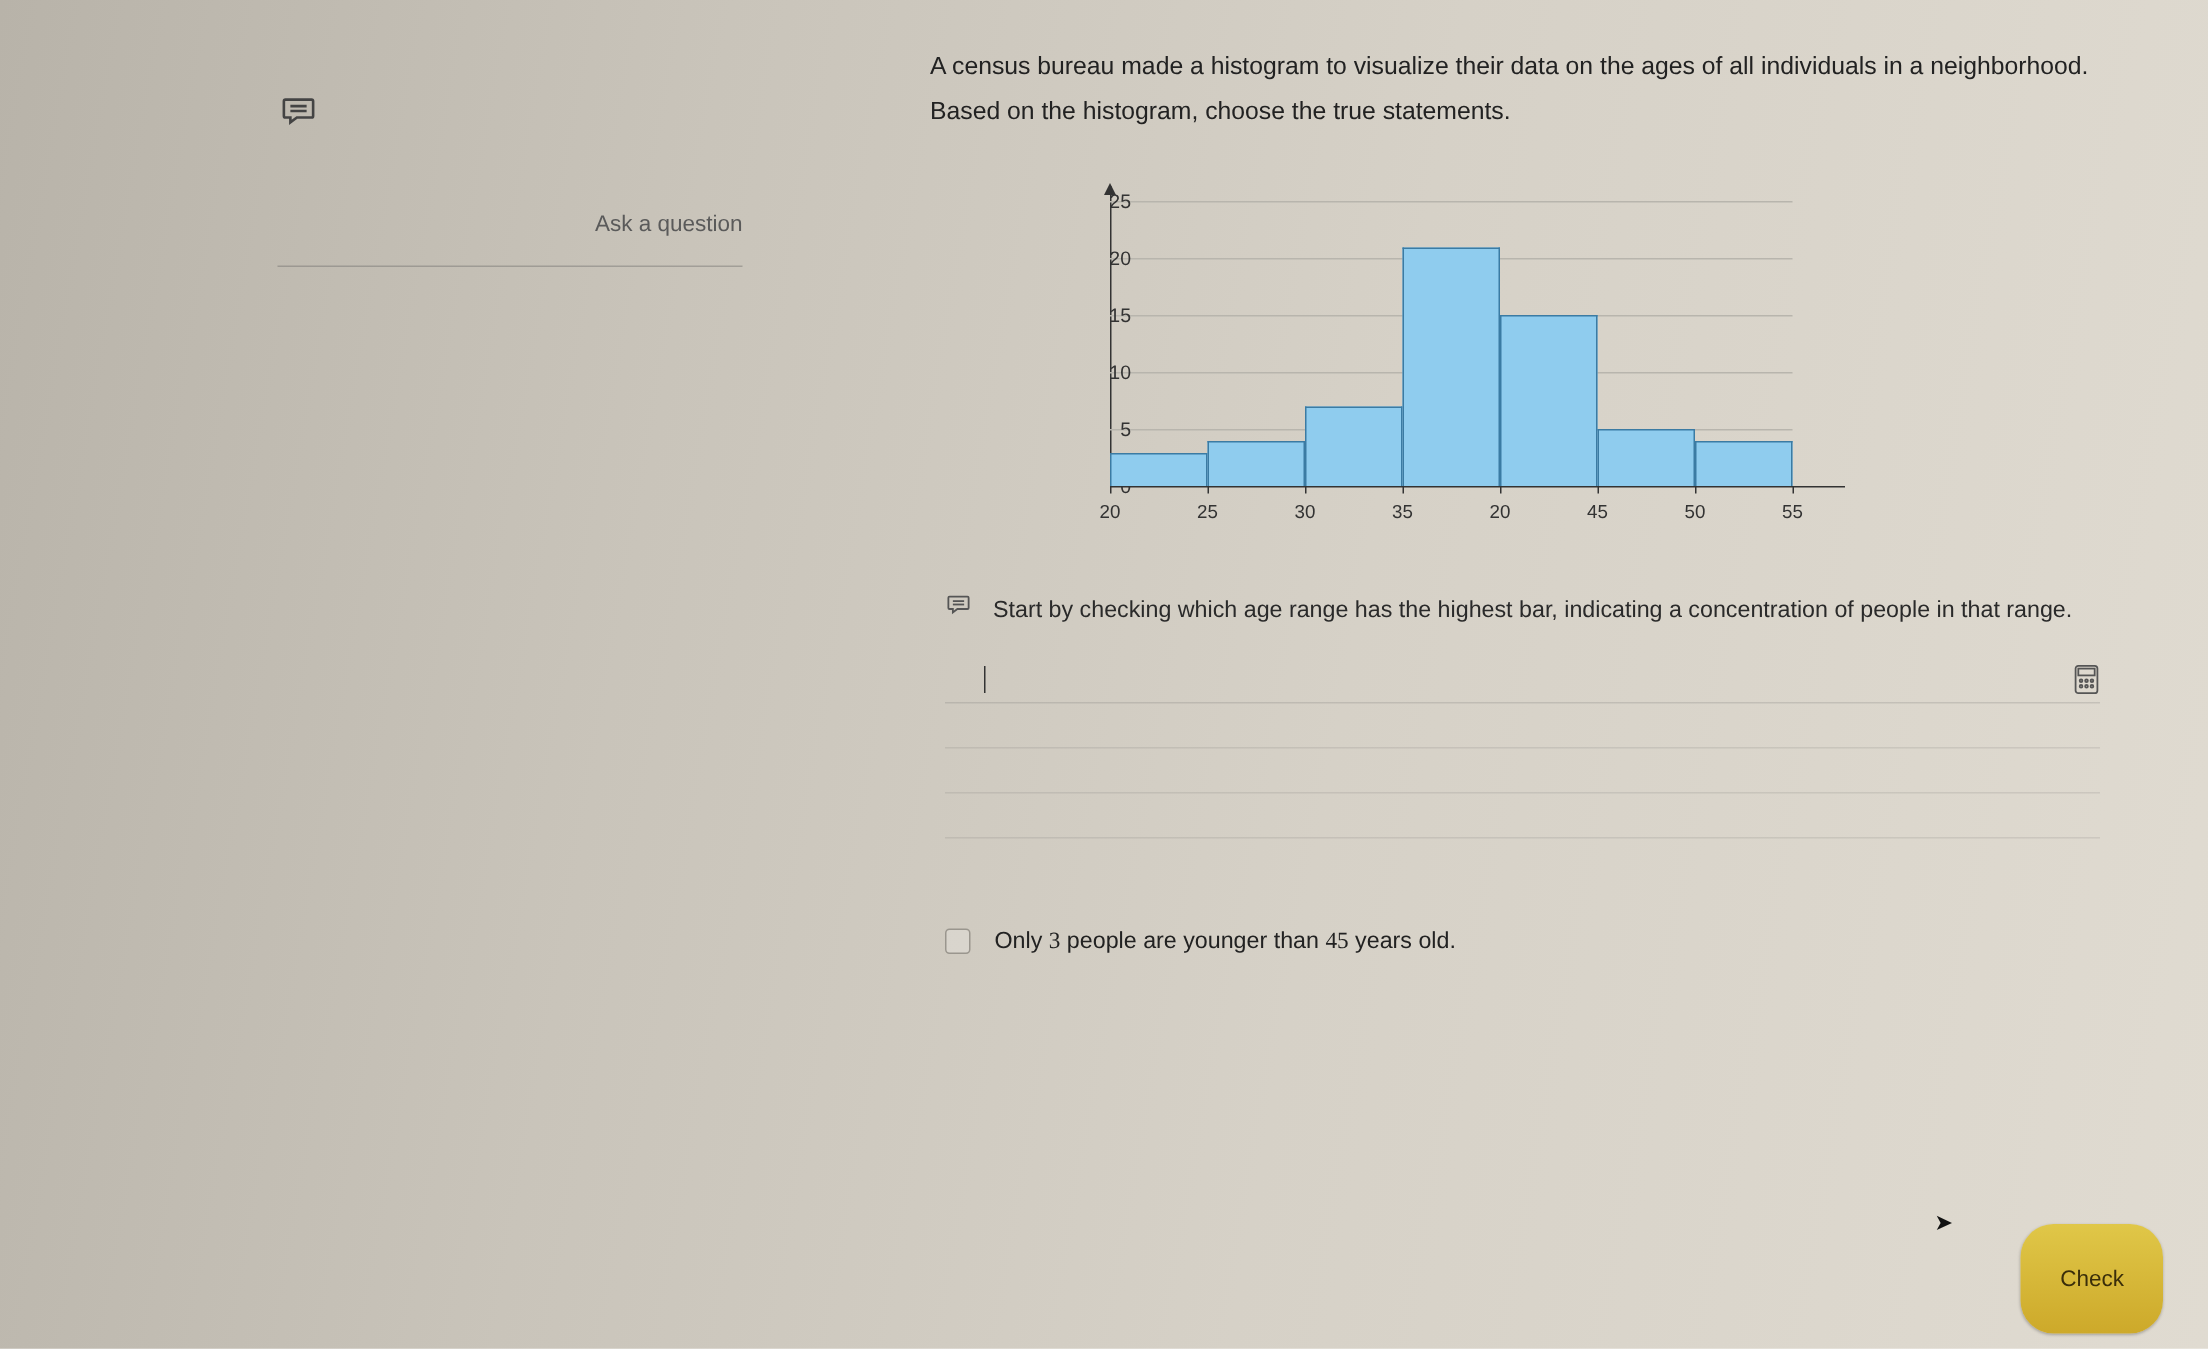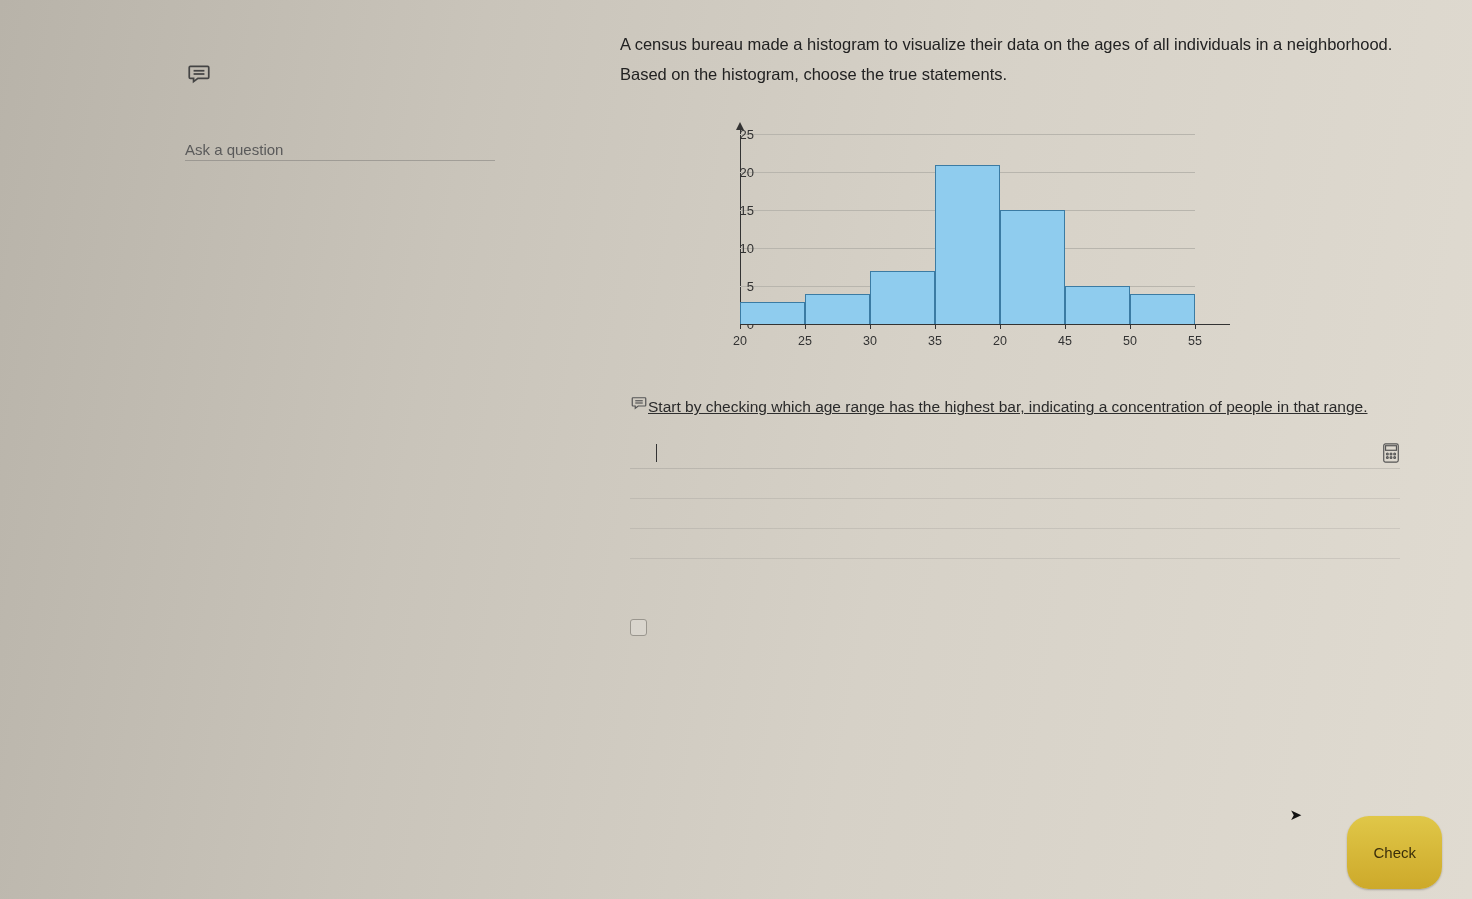--- a/index.html
+++ b/index.html
@@ -31,22 +31,23 @@
     font-size: 15px;
     line-height: 1.7;
     color: #3a3a3a;
   }
   .ask-link {
     display: inline-block;
     margin-top: 28px;
     font-size: 15px;
     color: #5a5a5a;
     border-bottom: 1px solid rgba(90,90,90,0.35);
-    padding-bottom: 2px;
+    padding-bottom: 19px;
     width: 310px;
+    text-align: right;
   }
   .right-panel {
     position: absolute;
     left: 620px;
     top: 30px;
     width: 820px;
   }
   .question-text {
     font-size: 16.5px;
     line-height: 1.8;
@@ -116,21 +117,21 @@
     position: absolute;
     background: #8fccee;
     border: 1px solid #3b7ba3;
     border-bottom: none;
   }
   .tip-row {
     margin-top: 50px;
     margin-left: 10px;
     display: flex;
     align-items: flex-start;
-    text-decoration: underline;
+    gap: 14px;
   }
   .tip-row .small-chat svg { width: 18px; height: 18px; stroke: #555; fill:none; stroke-width:1.6; }
   .tip-text {
     font-size: 15.5px;
     line-height: 1.7;
     color: #2a2a2a;
   }
   .input-row {
     margin-top: 18px;
     margin-left: 10px;
@@ -310,18 +311,21 @@
   </div>
   <div class="blank-lines">
     <div class="blank-line"></div>
     <div class="blank-line"></div>
     <div class="blank-line"></div>
   </div>
 
   <div class="choices">
     <div class="choice">
       <div class="cbox empty"></div>
+      <span>
+        <span>Only </span><span class="mnum">3</span><span> people are younger than </span><span class="mnum">45</span><span> years old.</span>
+      </span>
     </div>
   </div>
 </div>
 
 <button class="check-btn">Check</button>
 <div class="mouse-pointer">➤</div>
 
 </body></html>

